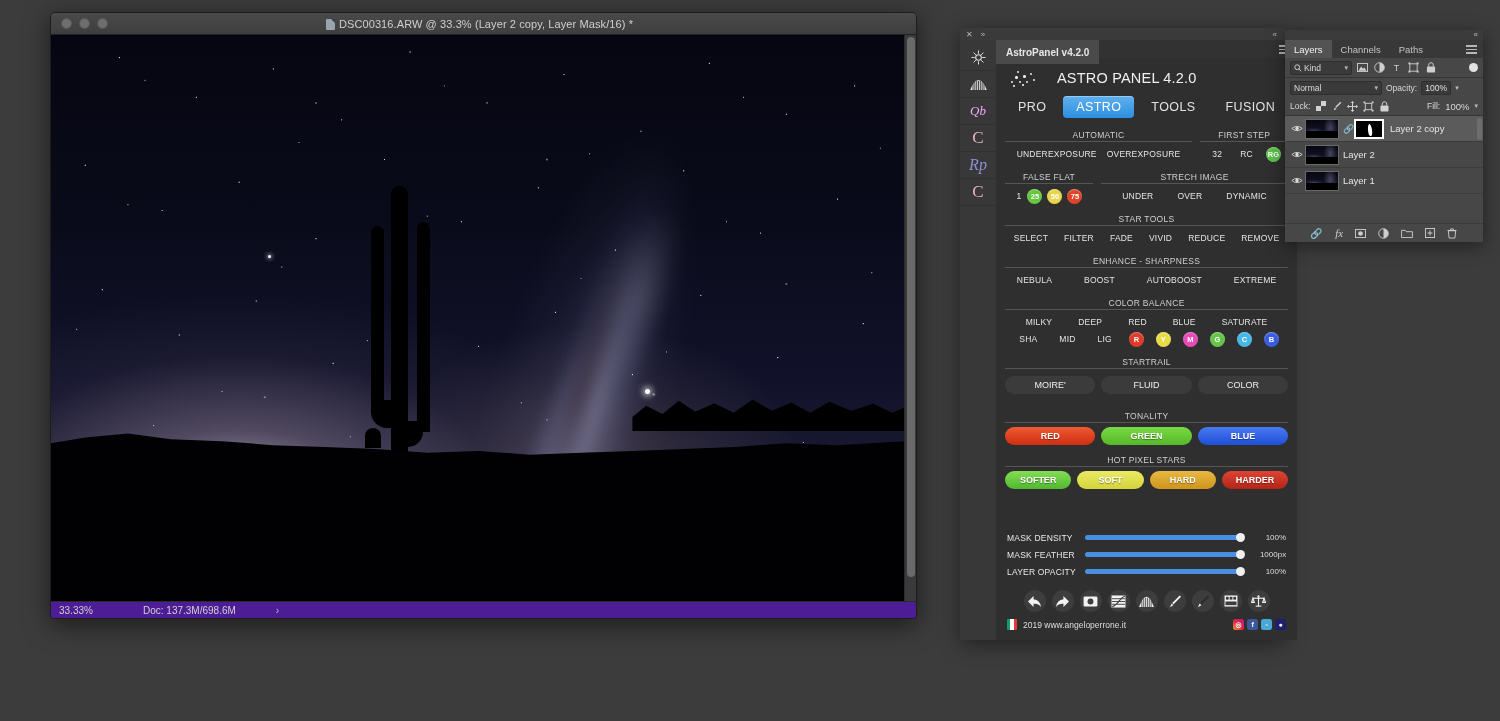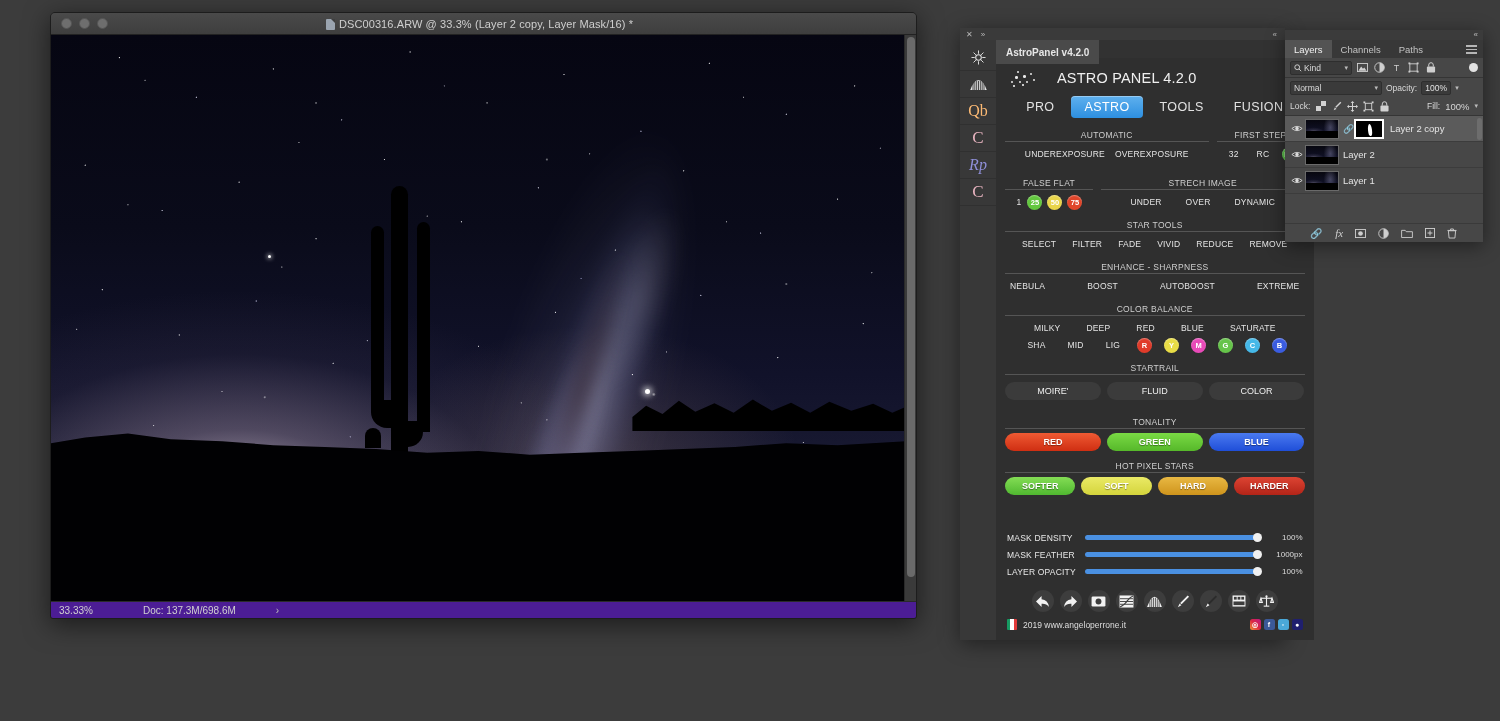--- a/index.html
+++ b/index.html
@@ -264,21 +264,21 @@
     width: 36px; background:#383838;
     display:flex; flex-direction:column; align-items:center;
     padding-top: 4px;
   }
   #plugin-rail .pbtn {
     width: 36px; height: 27px;
     display:flex; align-items:center; justify-content:center;
     border-bottom: 1px solid #303030;
     color: #dcdcdc; font-size: 13px;
   }
-  #plugin-rail .pbtn.qb { color:#fdba74; font-family:"Liberation Serif", serif; font-size:16px; }
+  #plugin-rail .pbtn.qb { color:#f0abfc; font-family:"Liberation Serif", serif; font-size:13px; font-style:italic; }
   #plugin-rail .pbtn.c1 { color:#e8b4c0; font-family:"Liberation Serif", serif; font-size:17px; }
   #plugin-rail .pbtn.rp { color:#8f8fd8; font-family:"Liberation Serif", serif; font-size:16px; font-style:italic; }
   #plugin-rail .pbtn.c2 { color:#e8b4c0; font-family:"Liberation Serif", serif; font-size:17px; }
   #plugin-rail .pbtn svg { display:block; }
 
   
   #panel-main { flex:1; display:flex; flex-direction:column; background:#323232; }
   #panel-tabbar {
     height: 18px; background: #323232;
     display:flex; align-items:stretch; position:relative;
@@ -645,21 +645,21 @@
             <div class="sect-title">FIRST STEP</div>
             <div class="rule"></div>
             <div class="row" style="gap:8px">
               <div class="btn">32</div>
               <div class="btn">RC</div>
               <div class="dot" style="background:#5cc24a">RG</div>
             </div>
           </div>
         </div>
 
-        <div class="hdr2" style="margin-top:14px">
+        <div class="hdr2" style="margin-top:8px">
           <div class="w-narrow">
             <div class="sect-title">FALSE FLAT</div>
             <div class="rule"></div>
             <div class="row" style="gap:5px">
               <div class="btn" style="padding:3px 1px">1</div>
               <div class="dot" style="background:#63c73f">25</div>
               <div class="dot" style="background:#e8d44a">50</div>
               <div class="dot" style="background:#e0452a">75</div>
             </div>
           </div>
@@ -683,21 +683,21 @@
             <div class="btn">FADE</div>
             <div class="btn">VIVID</div>
             <div class="btn">REDUCE</div>
             <div class="btn">REMOVE</div>
           </div>
         </div>
 
         <div style="margin-top:8px">
           <div class="sect-title">ENHANCE - SHARPNESS</div>
           <div class="rule"></div>
-          <div class="row" style="gap:32px">
+          <div class="row" style="gap:22px">
             <div class="btn">NEBULA</div>
             <div class="btn">BOOST</div>
             <div class="btn">AUTOBOOST</div>
             <div class="btn">EXTREME</div>
           </div>
         </div>
 
         <div style="margin-top:8px">
           <div class="sect-title">COLOR BALANCE</div>
           <div class="rule"></div>

